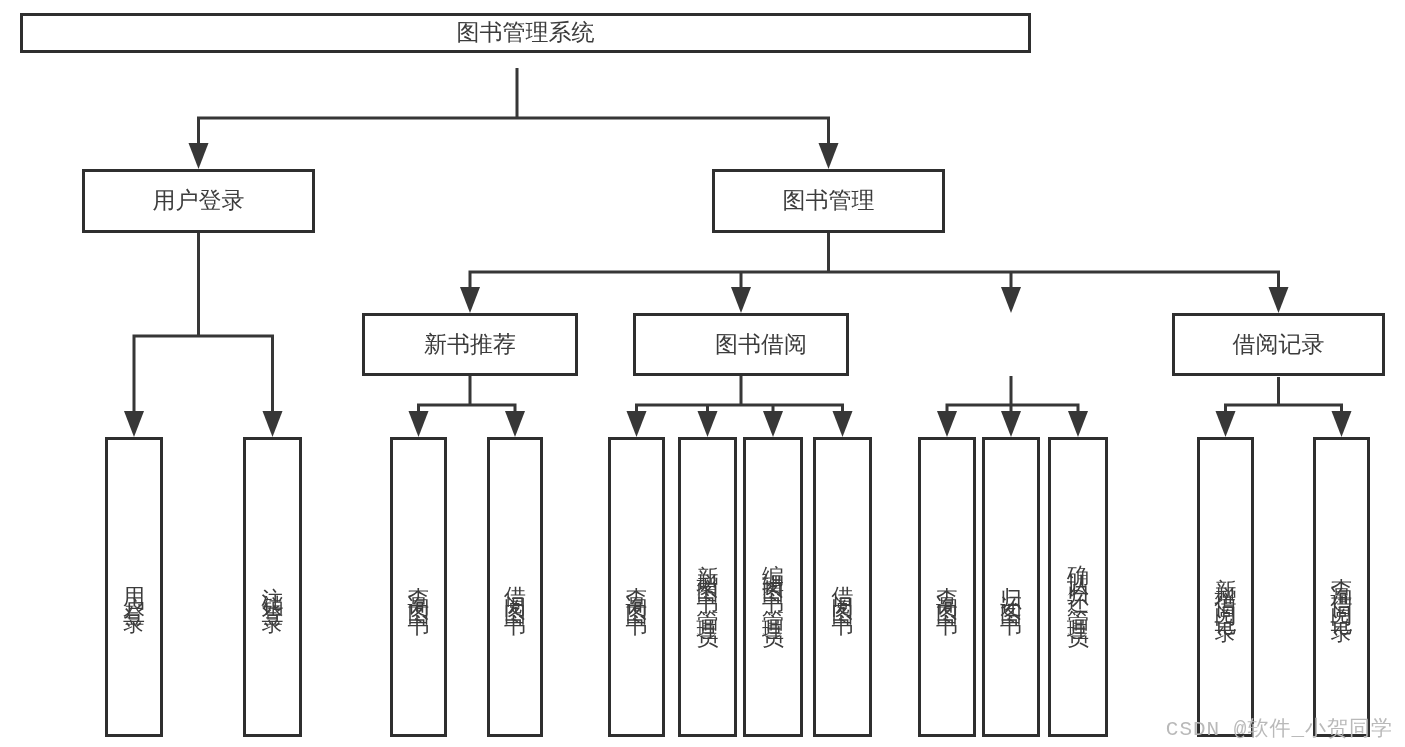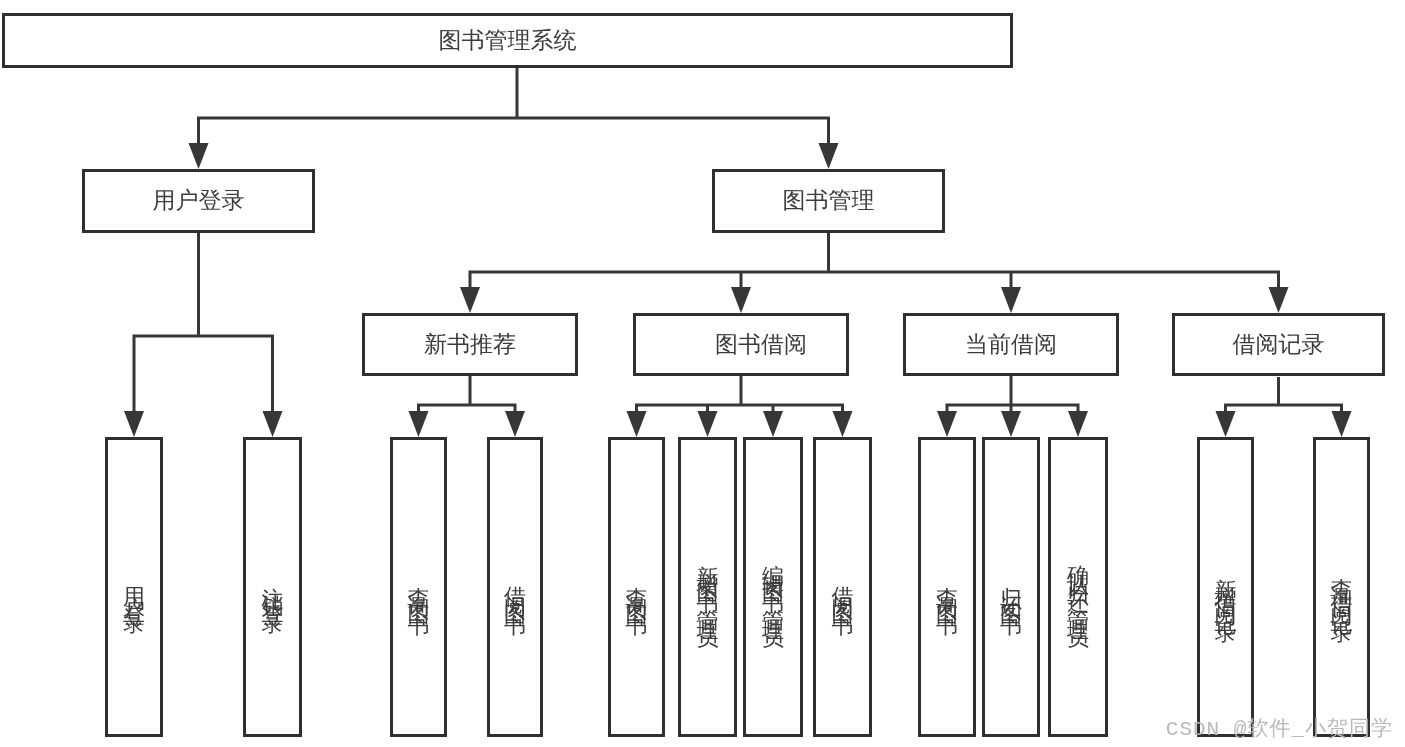--- a/index.html
+++ b/index.html
@@ -77,39 +77,36 @@
       <polygon class="ah" points="1011,437 1001,411 1021,411"></polygon>
       <polygon class="ah" points="1078,437 1068,411 1088,411"></polygon>
     </g>
     <g>
       <path class="ln" d="M1278.5,377 V405 M1225.5,405 H1341.5 M1225.5,403.5 V415 M1341.5,403.5 V415"></path>
       <polygon class="ah" points="1225.5,437 1215.5,411 1235.5,411"></polygon>
       <polygon class="ah" points="1341.5,437 1331.5,411 1351.5,411"></polygon>
     </g>
   </svg>
 
-  <div class="node" style="left:2px;top:13px;width:1011px;height:55px;">
+  <div class="node" style="left:20px;top:13px;width:1011px;height:40px;">
     <span class="label">图书管理系统</span>
   </div>
 
   <div class="node" style="left:82px;top:169px;width:233px;height:64px;">
     <span class="label">用户登录</span>
   </div>
   <div class="node" style="left:362px;top:313px;width:216px;height:63px;">
     <span class="label">新书推荐</span>
   </div>
 
   <div class="node" style="left:712px;top:169px;width:233px;height:64px;">
     <span class="label">图书管理</span>
   </div>
   <div class="node" style="left:633px;top:313px;width:216px;height:63px;padding-left:40px;">
     <span class="label">图书借阅</span>
-  </div>
-  <div class="node" style="left:903px;top:313px;width:216px;height:63px;">
-    <span class="label">当前借阅</span>
   </div>
   <div class="node" style="left:1172px;top:313px;width:213px;height:63px;">
     <span class="label">借阅记录</span>
   </div>
 
   <div class="node leaf" style="left:105px;top:437px;width:58px;height:300px;">
     <span class="label">用户登录</span>
   </div>
   <div class="node leaf" style="left:243px;top:437px;width:59px;height:300px;">
     <span class="label">注销登录</span>

